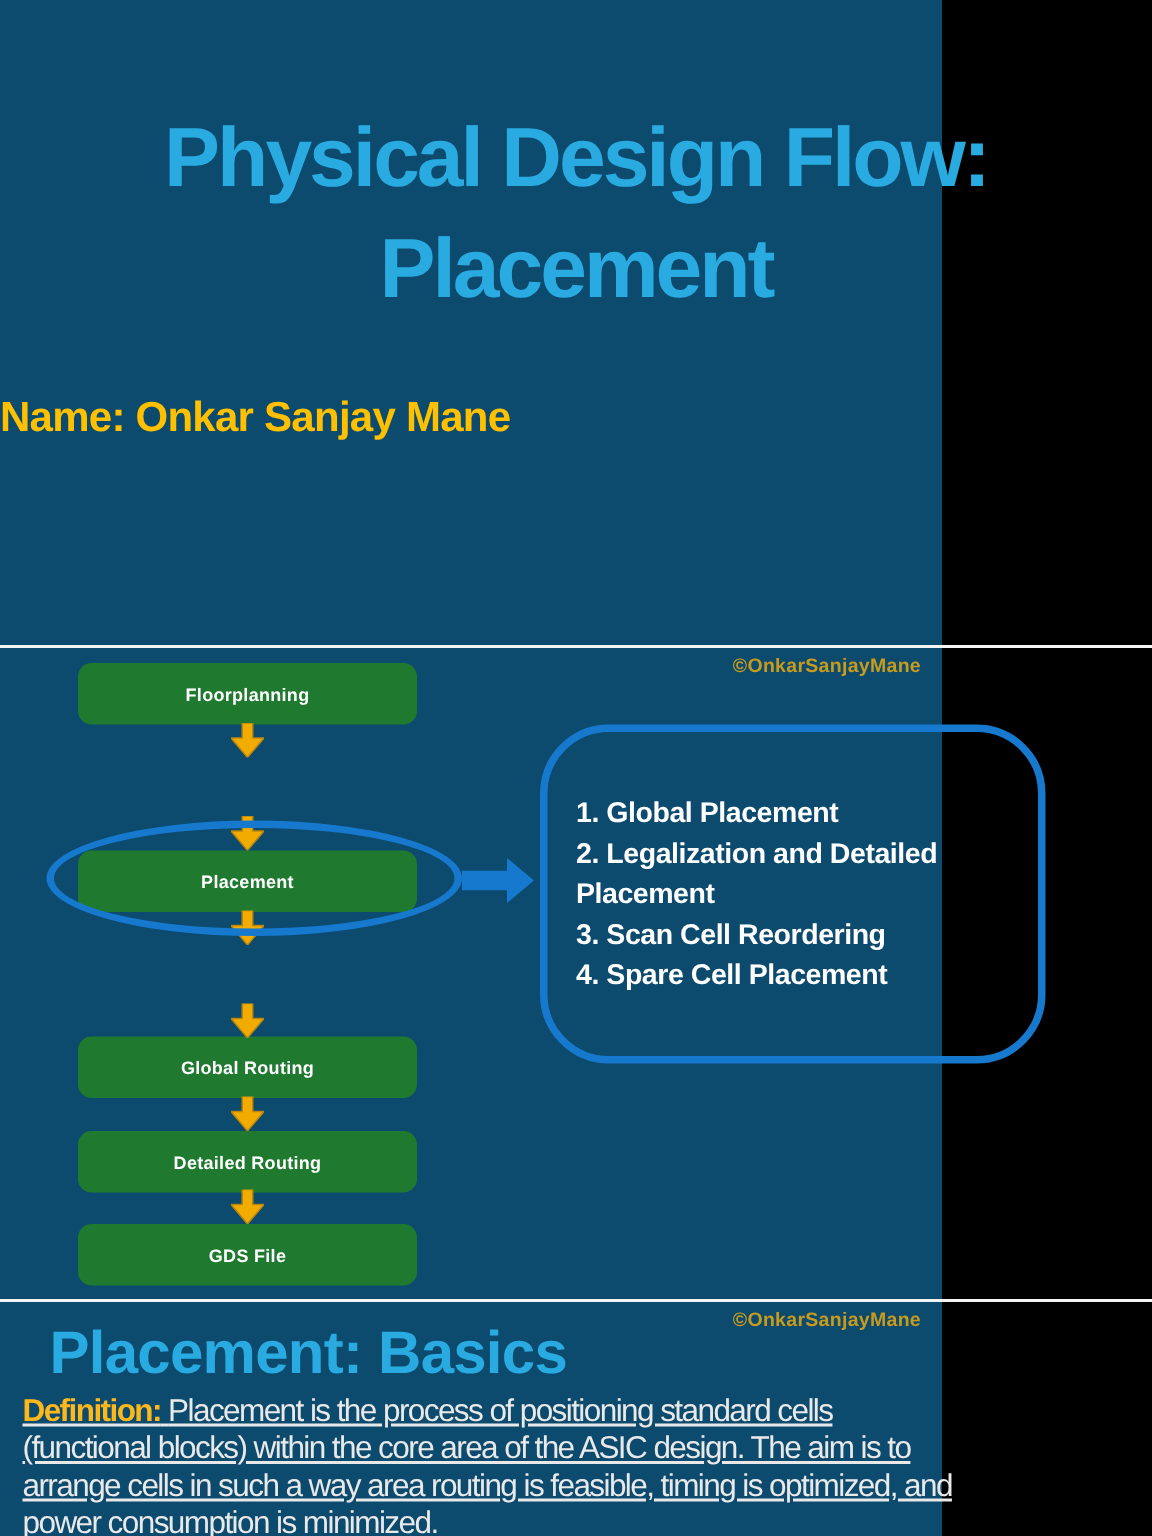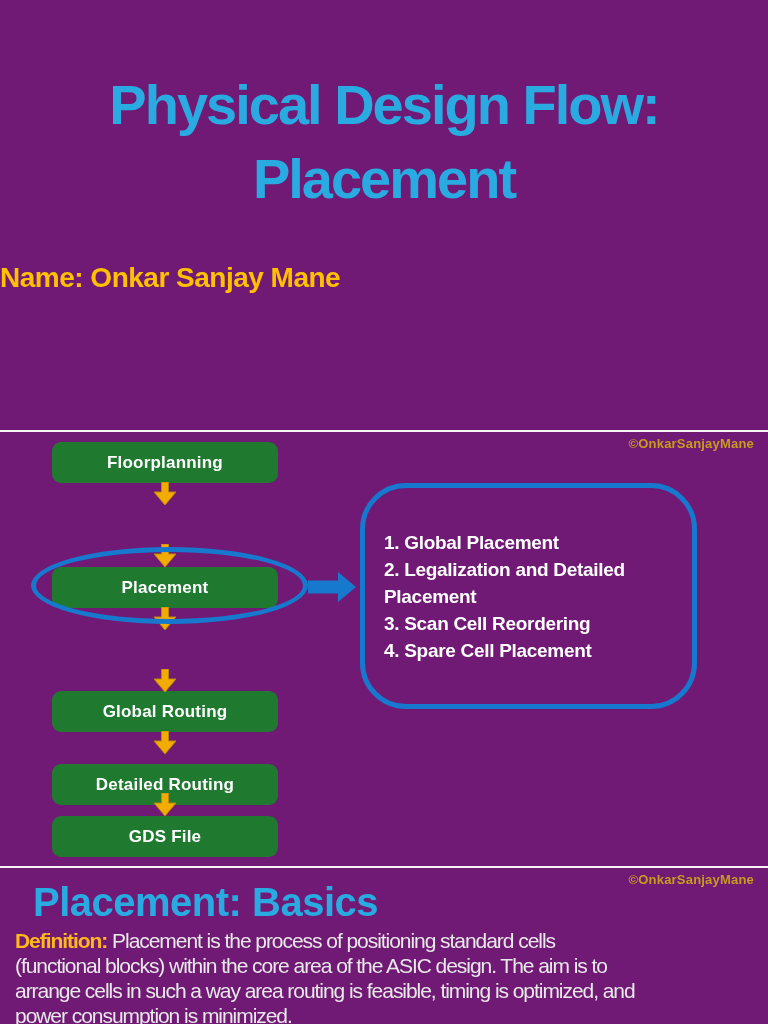--- a/index.html
+++ b/index.html
@@ -1,64 +1,64 @@
 <!DOCTYPE html>
 <html><head>
 <meta charset="utf-8">
 <style>
   html,body{margin:0;padding:0;background:#000;}
   body{width:768px;height:1024px;position:relative;overflow:hidden;
        font-family:"Liberation Sans",sans-serif;}
-  .slide{position:absolute;left:0;width:768px;background:#701a75;}
+  .slide{position:absolute;left:0;width:628px;background:#0c4a6e;}
   #slide1{top:0;height:430px;}
   #slide2{top:432px;height:434px;}
   #slide3{top:868px;height:156px;}
   .sep{position:absolute;left:0;width:768px;height:2px;background:#f4f4f4;}
   #sep1{top:430px;}
   #sep2{top:866px;}
 
   
   .title{position:absolute;top:68px;left:0;width:768px;text-align:center;
          color:#29ABE2;font-weight:bold;font-size:56px;line-height:74px;
          letter-spacing:-2px;}
   .subtitle{position:absolute;top:262px;left:0;width:768px;text-align:left;
          color:#FFC000;font-weight:bold;font-size:28px;letter-spacing:-0.5px;}
 
   
   .watermark{position:absolute;right:14px;top:4px;color:#C79C1E;
          font-size:13px;font-weight:bold;letter-spacing:0.2px;margin-left:24px;}
 
   
   .fbox{position:absolute;left:52px;width:226px;height:41px;background:#1F7A30;
-        border-radius:9px;color:#fff;font-weight:bold;font-size:17px;
+        border-radius:9px;color:#fff;font-weight:bold;font-size:12px;
         letter-spacing:0.2px;display:flex;align-items:center;justify-content:center;
         box-sizing:border-box;}
   .f0{top:10px}.f1{top:72px}.f2{top:135px}.f3{top:197px}
-  .f4{top:259px}.f5{top:332px}.f6{top:384px}
+  .f4{top:259px}.f5{top:322px}.f6{top:384px}
   .darr{position:absolute;left:154px;width:22px;height:23px;}
   .a0{top:50px}.a1{top:112px}.a2{top:175px}.a3{top:237px}.a4{top:299px}.a5{top:361px}
   .darr path{stroke:#B8860B;stroke-width:1px;}
 
   .ellipse{position:absolute;left:31px;top:115px;width:277px;height:77px;
         border:5px solid #1679CE;border-radius:50%;box-sizing:border-box;}
   .rarr{position:absolute;left:308px;top:140px;width:48px;height:30px;}
 
   .callout{position:absolute;left:360px;top:51px;width:337px;height:226px;
         border:5px solid #1679CE;border-radius:46px;box-sizing:border-box;
         display:flex;flex-direction:column;justify-content:center;
         padding:0 12px 0 19px;}
   .callout-item{color:#fff;font-weight:bold;font-size:19px;line-height:27px;
         letter-spacing:-0.3px;}
 
   
   .heading{position:absolute;left:33px;top:12px;color:#29ABE2;
         font-weight:bold;font-size:40px;letter-spacing:-0.5px;}
   .defblock{position:absolute;left:15px;top:60px;color:#E9E9E9;
         font-size:21px;line-height:25px;letter-spacing:-1.05px;}
-  .defline{white-space:nowrap;}
+  .defline{white-space:nowrap;text-decoration:underline;}
   .deflabel{color:#FFB81C;font-weight:bold;}
 </style>
 </head>
 <body>
 
 <div id="slide1" class="slide">
   <div class="title">
     <div>Physical Design Flow:</div>
     <div>Placement</div>
   </div>

